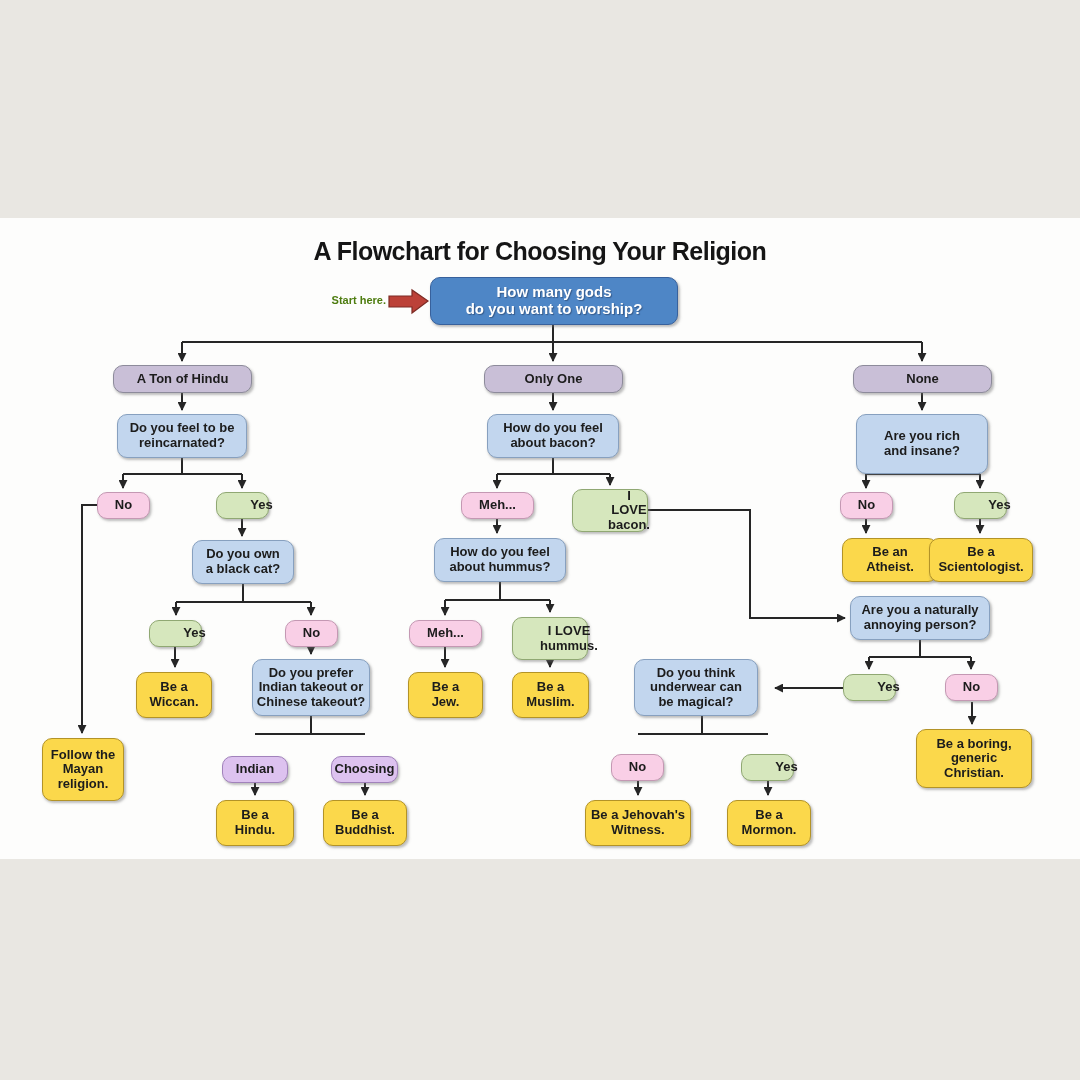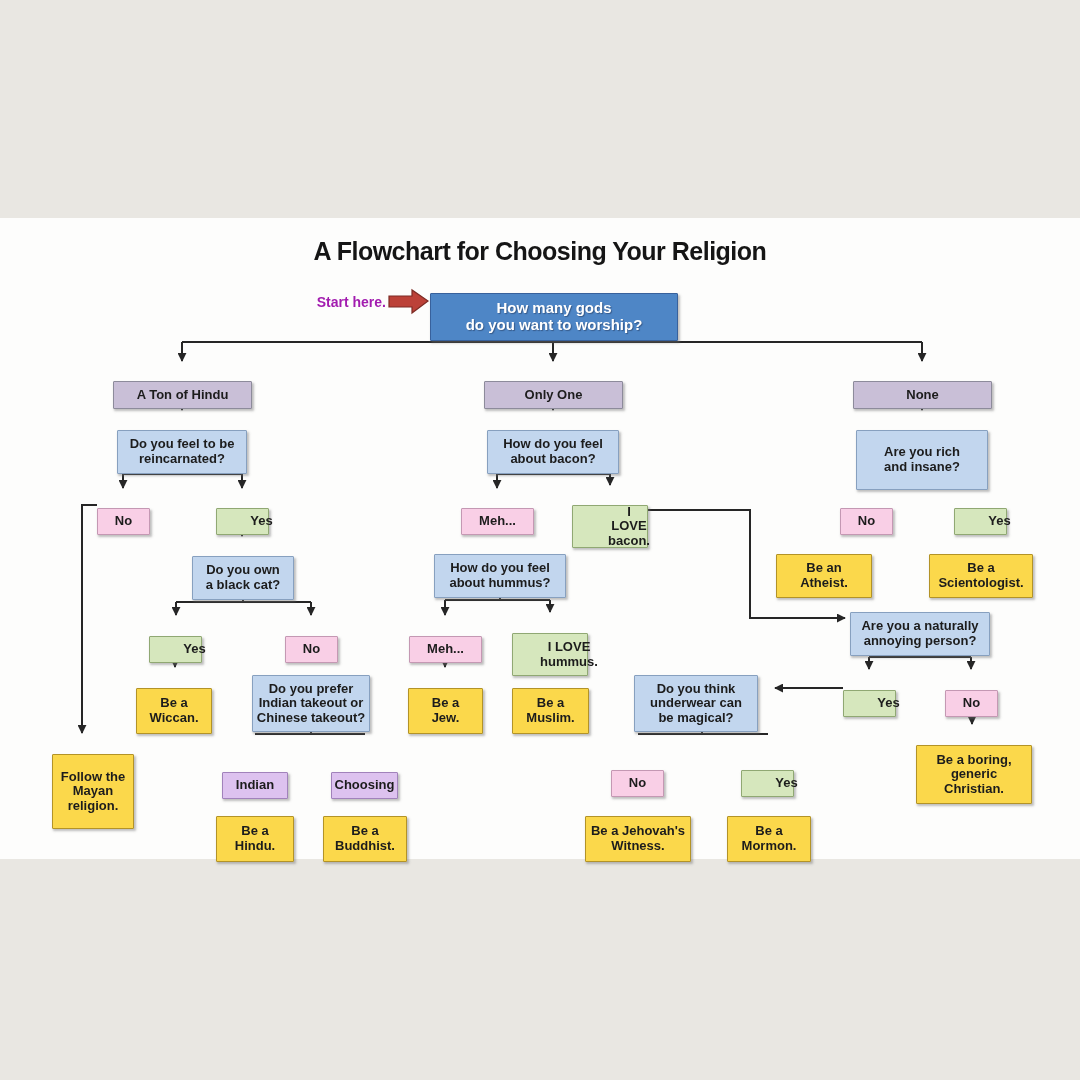--- a/index.html
+++ b/index.html
@@ -11,32 +11,31 @@
   .canvas{
     position:absolute;left:0;top:218px;width:1080px;height:641px;
     background:var(--canvas,#fdfdfc);
   }
   .title{
     position:absolute;left:0;top:237px;width:1080px;text-align:center;
     font-size:25px;font-weight:bold;color:#151515;letter-spacing:-0.5px;
   }
   .start-here{
     position:absolute;left:288px;top:294px;width:98px;text-align:right;
-    font-size:14px;font-weight:bold;color:#a21caf;
+    font-size:11px;font-weight:bold;color:#4d7c0f;
   }
   svg.wires{position:absolute;left:0;top:0;width:1080px;height:1080px;}
   .node{
     position:absolute;box-sizing:border-box;
     display:flex;align-items:center;justify-content:center;
     text-align:center;white-space:pre-line;
     font-weight:bold;font-size:13px;line-height:1.12;color:#1c1c1c;
-    border-radius:1px;border:1px solid #777;
+    border-radius:10px;border:1px solid #777;
     box-shadow:1.5px 2px 2.5px rgba(110,110,110,.45);
     padding:2px;
-    margin-top:16px;
   }
   .start{background:var(--start-fill,#4e86c6);border-color:#38619c;color:#fff;
          font-size:15px;text-shadow:1px 1px 1px rgba(35,55,90,.55);}
   .cat{background:var(--category-fill,#c9bfd7);border-color:#8d8b9b;}
   .q{background:var(--question-fill,#c2d6ee);border-color:#87a0bf;}
   .yes{background:var(--yes-fill,#d6e7bd);border-color:#90a873;padding-left:40px;}
   .no{background:var(--no-fill,#f9cfe6);border-color:#c498b3;}
   .out{background:var(--outcome-fill,#fbd84b);border-color:#b39327;}
   .choice{background:var(--choice-fill,#ddc2ef);border-color:#a182bb;}
 </style>
@@ -123,21 +122,21 @@
 <div class="node no" style="left:461px;top:492px;width:73px;height:27px">Meh...</div>
 <div class="node yes" style="left:572px;top:489px;width:76px;height:43px">I LOVE
 bacon.</div>
 <div class="node no" style="left:840px;top:492px;width:53px;height:27px">No</div>
 <div class="node yes" style="left:954px;top:492px;width:53px;height:27px">Yes</div>
 
 <div class="node q" style="left:192px;top:540px;width:102px;height:44px">Do you own
 a black cat?</div>
 <div class="node q" style="left:434px;top:538px;width:132px;height:44px">How do you feel
 about hummus?</div>
-<div class="node out" style="left:776px;top:538px;width:96px;height:44px">Be an
+<div class="node out" style="left:842px;top:538px;width:96px;height:44px">Be an
 Atheist.</div>
 <div class="node out" style="left:929px;top:538px;width:104px;height:44px">Be a
 Scientologist.</div>
 
 <div class="node q" style="left:850px;top:596px;width:140px;height:44px">Are you a naturally
 annoying person?</div>
 
 <div class="node yes" style="left:149px;top:620px;width:53px;height:27px">Yes</div>
 <div class="node no" style="left:285px;top:620px;width:53px;height:27px">No</div>
 <div class="node no" style="left:409px;top:620px;width:73px;height:27px">Meh...</div>
@@ -156,21 +155,21 @@
 Jew.</div>
 <div class="node out" style="left:512px;top:672px;width:77px;height:46px">Be a
 Muslim.</div>
 <div class="node q" style="left:634px;top:659px;width:124px;height:57px">Do you think
 underwear can
 be magical?</div>
 <div class="node out" style="left:916px;top:729px;width:116px;height:59px">Be a boring,
 generic
 Christian.</div>
 
-<div class="node out" style="left:52px;top:738px;width:82px;height:75px">Follow the
+<div class="node out" style="left:42px;top:738px;width:82px;height:63px">Follow the
 Mayan
 religion.</div>
 <div class="node choice" style="left:222px;top:756px;width:66px;height:27px">Indian</div>
 <div class="node choice" style="left:331px;top:756px;width:67px;height:27px">Choosing</div>
 <div class="node no" style="left:611px;top:754px;width:53px;height:27px">No</div>
 <div class="node yes" style="left:741px;top:754px;width:53px;height:27px">Yes</div>
 
 <div class="node out" style="left:216px;top:800px;width:78px;height:46px">Be a
 Hindu.</div>
 <div class="node out" style="left:323px;top:800px;width:84px;height:46px">Be a

